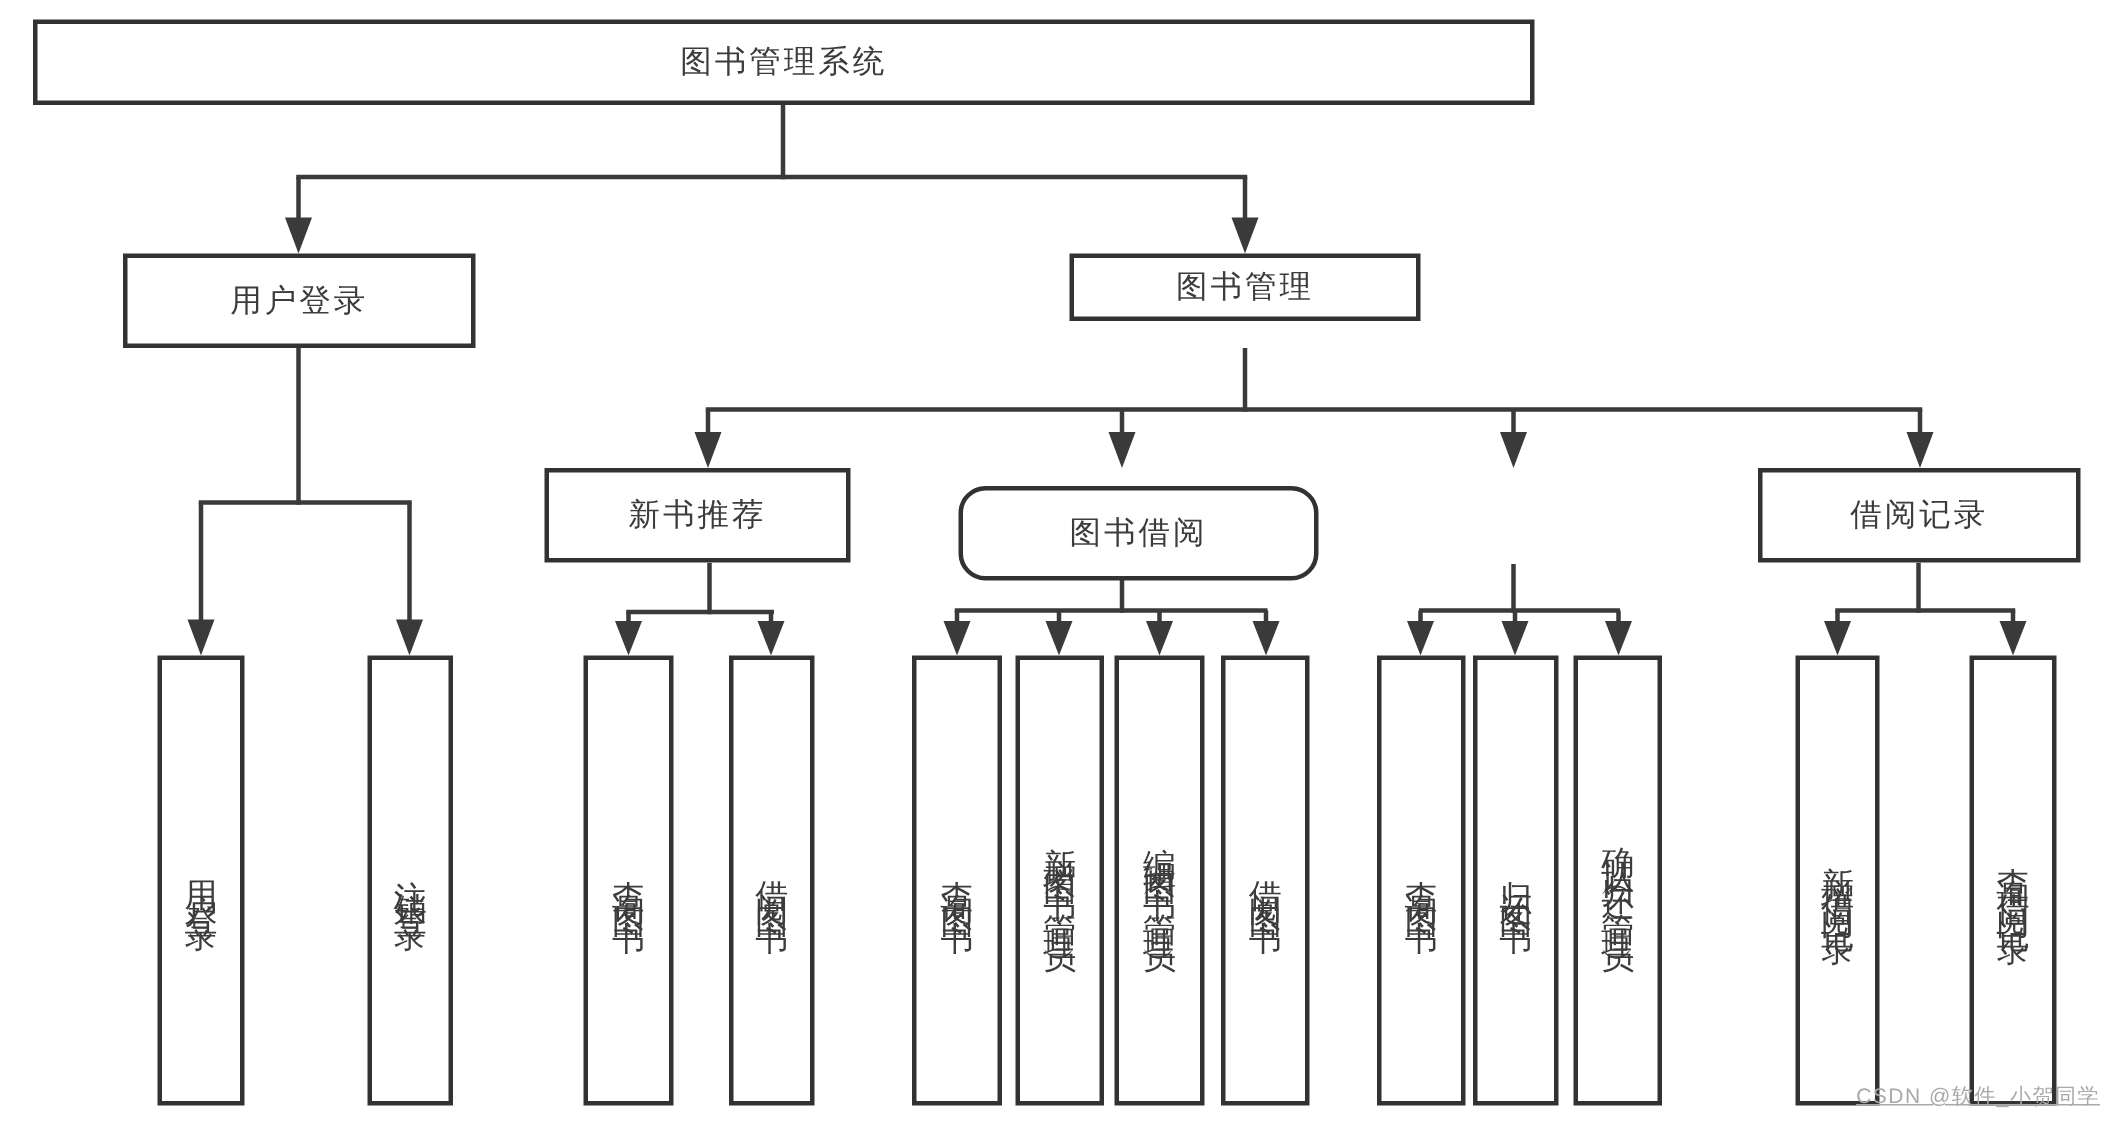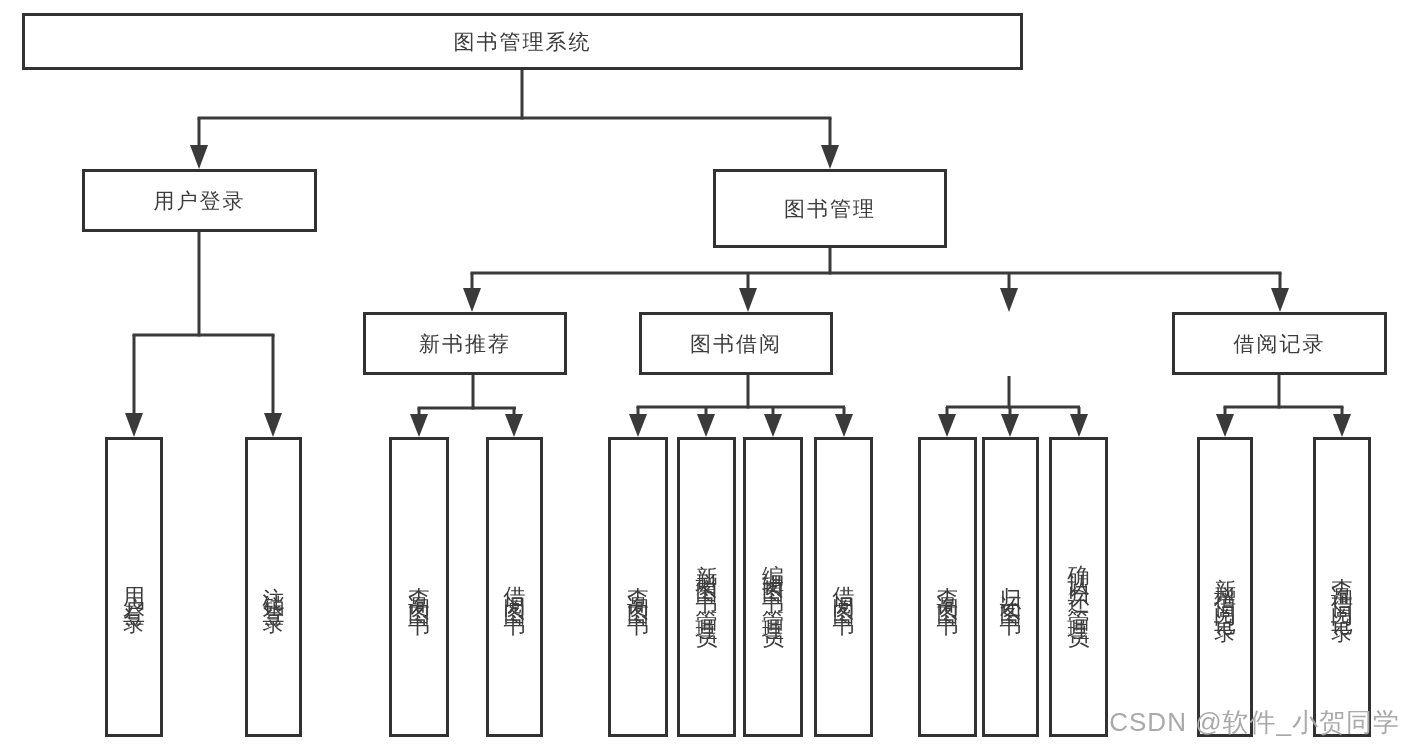--- a/index.html
+++ b/index.html
@@ -52,25 +52,26 @@
     writing-mode: vertical-rl;
     text-orientation: mixed;
     font-size: 22px;
     letter-spacing: 9px;
     line-height: 1;
   }
   .watermark {
     position: absolute;
     right: 5px;
     bottom: 7px;
-    font-size: 26px;
+    font-size: 14px;
     color: var(--color-watermark, #a9a9a9);
     letter-spacing: 1px;
     z-index: 5;
     white-space: nowrap;
+    text-decoration: underline;
   }
 </style>
 </head>
 <body>
 
 <div class="canvas">
 
   <svg class="connectors" viewBox="0 0 1405 747" xmlns="http://www.w3.org/2000/svg">
     <g>
       <line x1="522" y1="69" x2="522" y2="119.5"></line>
@@ -140,28 +141,28 @@
     </g>
   </svg>
 
   <div class="box" style="left:22px; top:13px; width:1001px; height:57px;">
     <span>图书管理系统</span>
   </div>
 
   <div class="box" style="left:82px; top:169px; width:235px; height:63px;">
     <span>用户登录</span>
   </div>
-  <div class="box" style="left:713px; top:169px; width:234px; height:79px;">
+  <div class="box" style="left:713px; top:169px; width:234px; height:45px;">
     <span>图书管理</span>
   </div>
 
   <div class="box" style="left:363px; top:312px; width:204px; height:63px;">
     <span>新书推荐</span>
   </div>
-  <div class="box" style="left:639px; top:312px; width:194px; height:63px;">
+  <div class="box" style="left:639px; top:324px; width:240px; height:63px;border-radius:18px;">
     <span>图书借阅</span>
   </div>
   <div class="box" style="left:1172px; top:312px; width:215px; height:63px;">
     <span>借阅记录</span>
   </div>
 
   <div class="box leaf" style="left:105px; width:58px;">
     <span>用户登录</span>
   </div>
   <div class="box leaf" style="left:245px; width:57px;">

